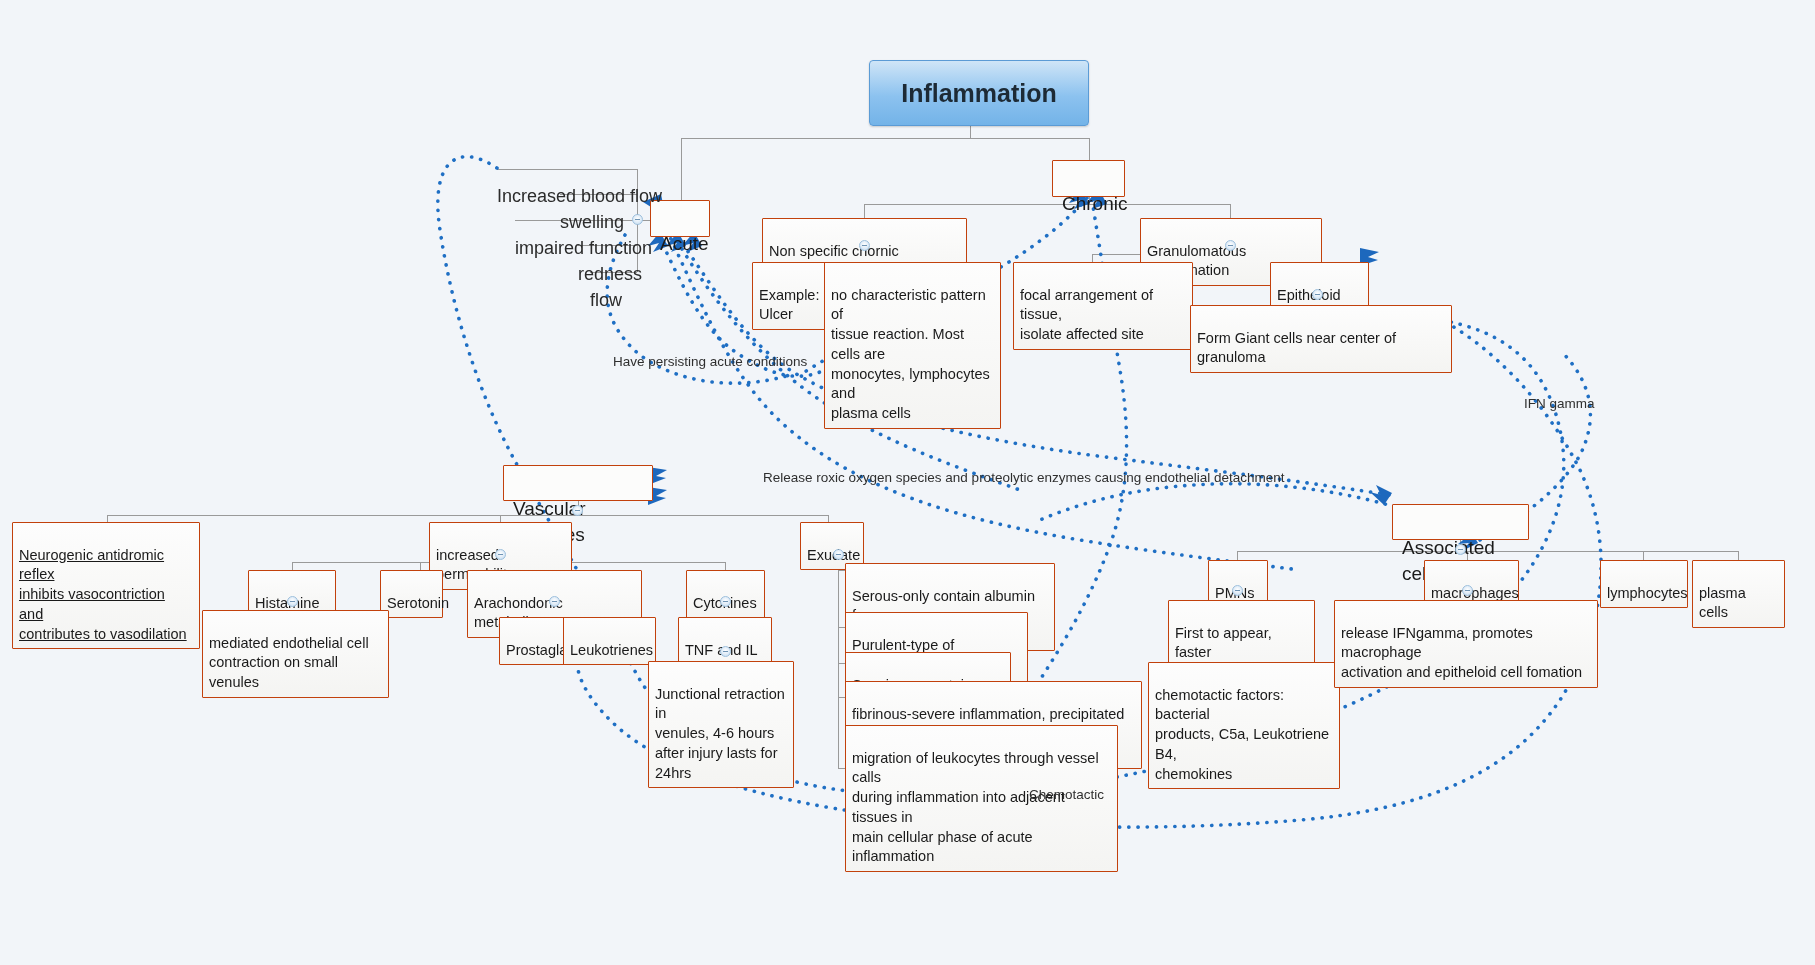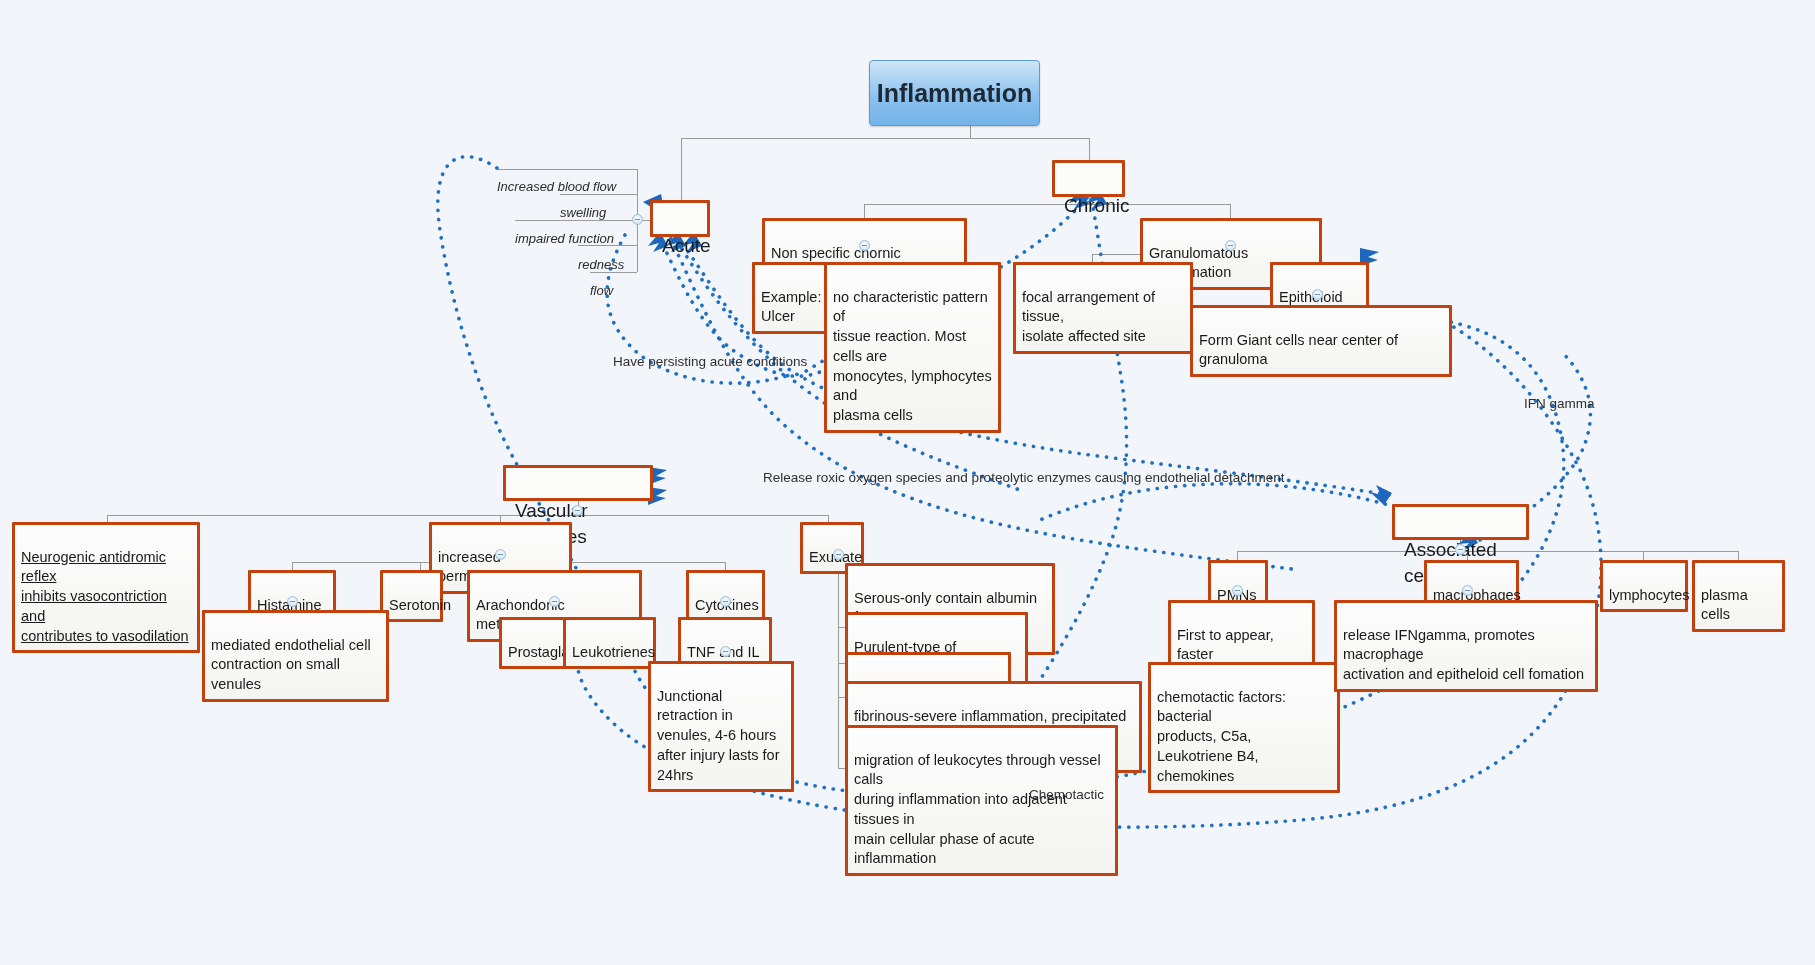--- a/index.html
+++ b/index.html
@@ -23,21 +23,21 @@
   svg.links {
     position: absolute;
     left: 0; top: 0;
     width: 1815px;
     height: 965px;
     pointer-events: none;
   }
   .node {
     position: absolute;
     box-sizing: border-box;
-    border: 3px solid #c2410c;
+    border: 1px solid #c2410c;
     background: linear-gradient(to bottom, #fdfdfd 0%, #f4f4f2 100%);
     color: #1a1a1a;
     font-size: 14.5px;
     line-height: 1.36;
     padding: 3px 6px 4px 6px;
     white-space: pre-line;
     border-radius: 1px;
     box-shadow: 0 0 0 0 rgba(0,0,0,0);
   }
   .node.root {
@@ -55,24 +55,23 @@
     box-shadow: 0 1px 2px rgba(0,0,0,0.18);
   }
   .node.big {
     font-size: 19px;
     padding: 4px 9px 5px 9px;
     background: #fcfcfb;
   }
   .node.ghost {
     border: none;
     background: transparent;
-    font-size: 13px;
+    font-size: 18px;
     color: #2b2b2b;
     padding: 0;
-    font-style: italic;
   }
   .collapser {
     position: absolute;
     width: 11px;
     height: 11px;
     border-radius: 50%;
     background: radial-gradient(circle at 50% 40%, #ffffff 0%, #dbe9f6 60%, #b9d3ea 100%);
     border: 1px solid #9dc0dd;
     box-sizing: border-box;
   }
@@ -199,21 +198,21 @@
       <path d="M 1080 188 l -11 15 l 11 -3 l -6 9 l 15 -5 z"></path>
       <path d="M 1098 188 l -11 15 l 11 -3 l -6 9 l 15 -5 z"></path>
       <path d="M 1360 266 l 18 -6 l -10 -3 l 11 -5 l -19 -4 z"></path>
       <path d="M 1392 493 l -16 -8 l 5 10 l -11 -3 l 14 13 z"></path>
       <path d="M 1472 533 l -14 11 l 11 -1 l -7 8 l 16 -8 z"></path>
       <path d="M 648 485 l 18 -7 l -10 -2 l 11 -6 l -19 -3 z"></path>
       <path d="M 648 505 l 18 -7 l -10 -2 l 11 -6 l -19 -3 z"></path>
     </g>
   </svg>
 
-  <div class="node root" style="left:869px; top:60px; width:171px; height:66px;">
+  <div class="node root" style="left:869px; top:60px; width:220px; height:66px;">
     <span>Inflammation</span>
   </div>
 
   <div class="node big" style="left:650px; top:200px; width:60px; height:37px;">
     <span>Acute</span>
   </div>
   <div class="collapser" style="left:632px; top:214px;"></div>
 
   <div class="node ghost" style="left:497px; top:160px;">
     <span>Increased blood flow</span>

